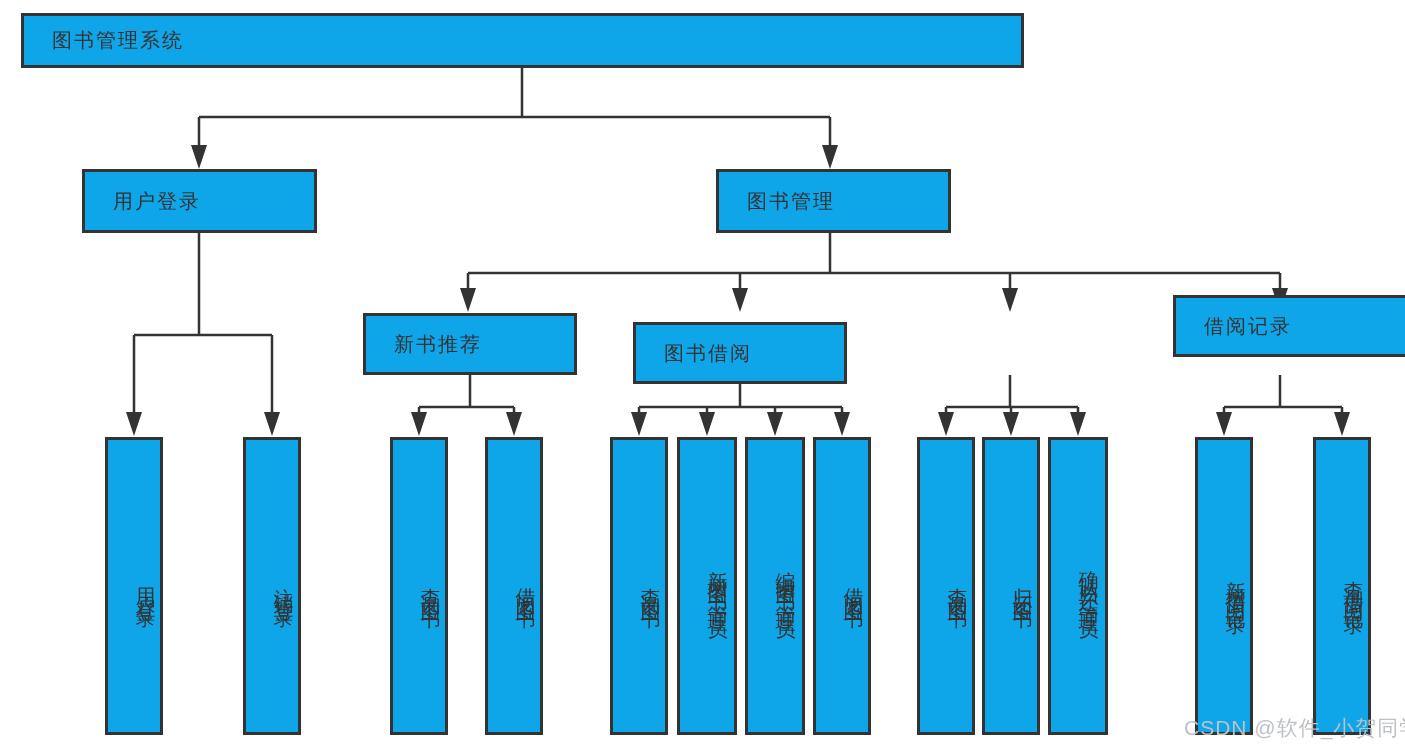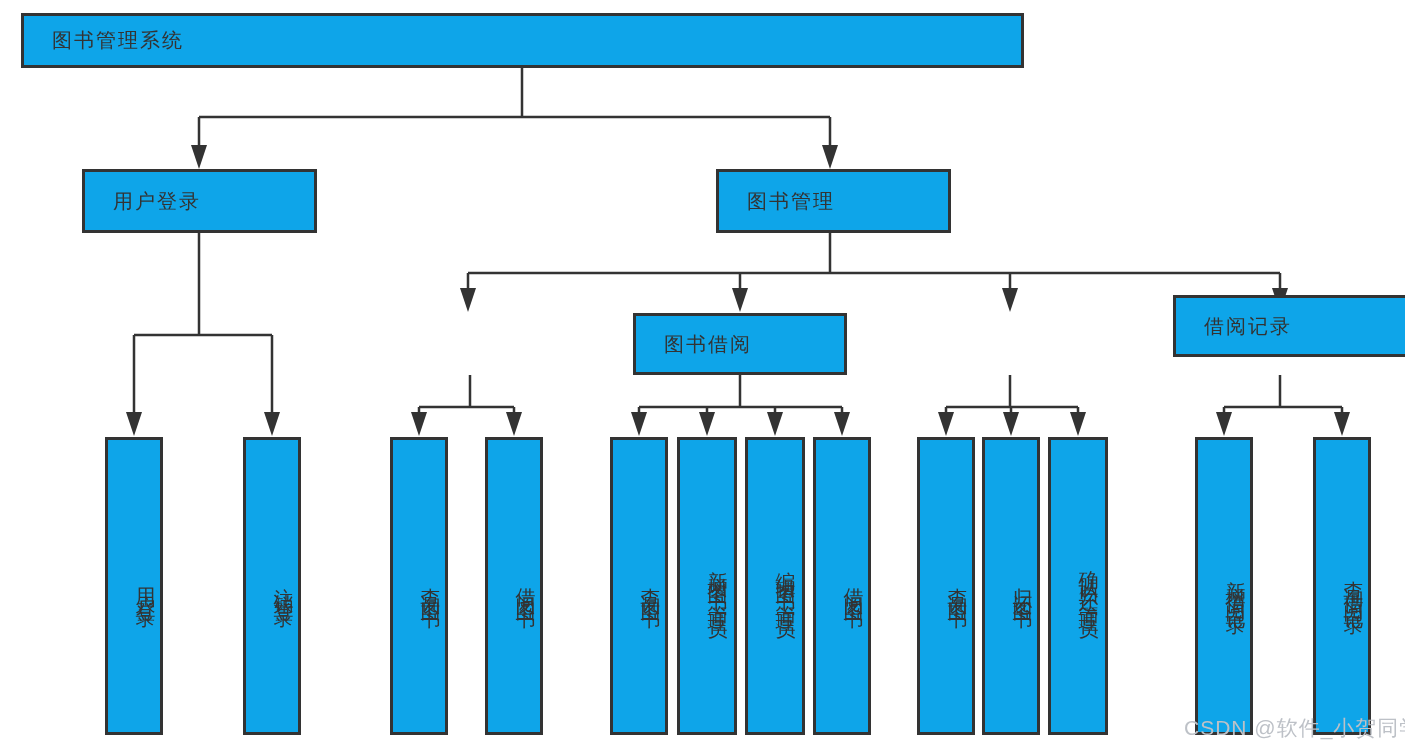--- a/index.html
+++ b/index.html
@@ -75,21 +75,24 @@
     <span>图书管理系统</span>
   </div>
 
   <div class="node h" style="left:82px;top:169px;width:235px;height:64px">
     <span>用户登录</span>
   </div>
   <div class="node h" style="left:716px;top:169px;width:235px;height:64px">
     <span>图书管理</span>
   </div>
 
-  <div class="node h" style="left:633px;top:313px;width:214px;height:62px">
+  <div class="node h" style="left:363px;top:313px;width:214px;height:62px">
+    <span>新书推荐</span>
+  </div>
+  <div class="node h" style="left:633px;top:322px;width:214px;height:62px">
     <span>图书借阅</span>
   </div>
   <div class="node h" style="left:1173px;top:295px;width:248px;height:62px">
     <span>借阅记录</span>
   </div>
 
   <div class="node v" style="left:105px;top:437px;width:58px;height:298px">
     <span class="vtext">用户登录</span>
   </div>
   <div class="node v" style="left:243px;top:437px;width:58px;height:298px">

